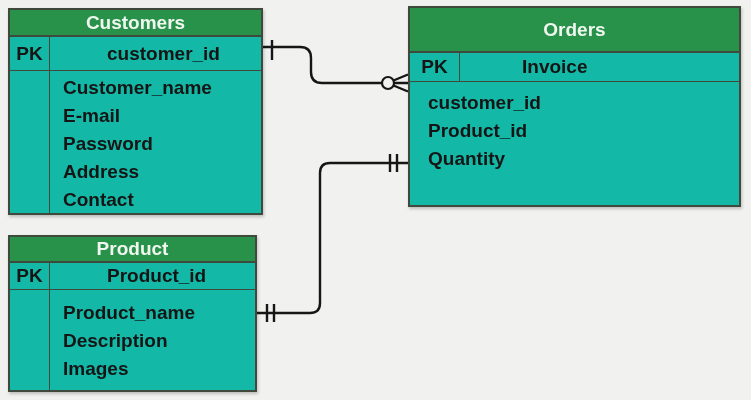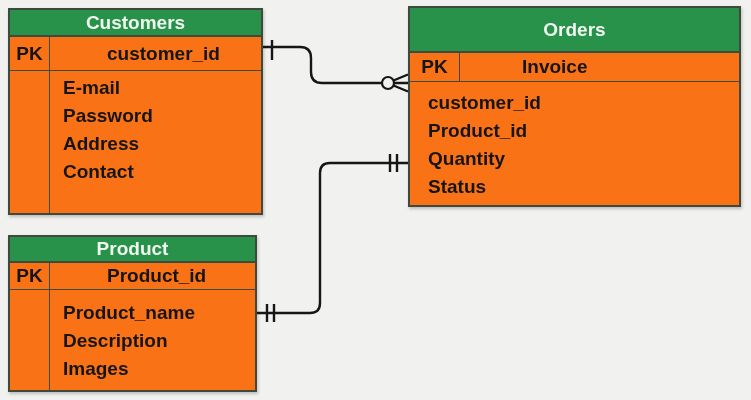--- a/index.html
+++ b/index.html
@@ -12,21 +12,21 @@
   }
   .stage { position: absolute; inset: 0; width: 751px; height: 400px; }
 
   svg.rels { position: absolute; left: 0; top: 0; pointer-events: none; }
   .rel  { stroke: #161616; stroke-width: 2.4; fill: none; }
   .relc { fill: #f1f1ef; stroke: #161616; stroke-width: 2.2; }
 
   .entity {
     position: absolute;
     border: 2px solid #3f4a3c;
-    background: #f97316;
+    background: #14b8a6;
     box-sizing: border-box;
     color: #151515;
     font-weight: bold;
     box-shadow: 1px 2px 3px rgba(0,0,0,0.22);
   }
   .ehead {
     background: #28924b;
     color: #eff7ee;
     font-size: 19px;
     text-align: center;
@@ -120,40 +120,40 @@
     </div>
     <div class="ebody">
       <div class="bkeys">
         <div class="krow"></div>
         <div class="krow"></div>
         <div class="krow"></div>
         <div class="krow"></div>
         <div class="krow"></div>
       </div>
       <div class="bfields">
+        <div class="frow">Customer_name</div>
         <div class="frow">E-mail</div>
         <div class="frow">Password</div>
         <div class="frow">Address</div>
         <div class="frow">Contact</div>
       </div>
     </div>
   </div>
 
   <div class="entity" id="orders">
     <div class="ehead">Orders</div>
     <div class="pkrow">
       <div class="keycell">PK</div>
       <div class="fieldcell">Invoice</div>
     </div>
     <div class="ebody">
       <div class="bfields">
         <div class="frow">customer_id</div>
         <div class="frow">Product_id</div>
         <div class="frow">Quantity</div>
-        <div class="frow">Status</div>
       </div>
     </div>
   </div>
 
   <div class="entity" id="product">
     <div class="ehead">Product</div>
     <div class="pkrow">
       <div class="keycell">PK</div>
       <div class="fieldcell">Product_id</div>
     </div>

